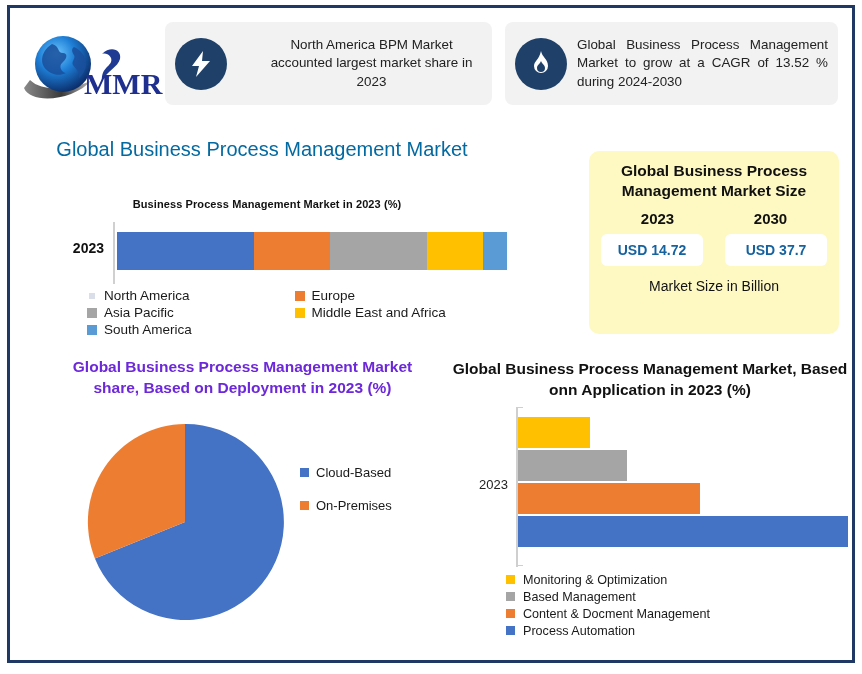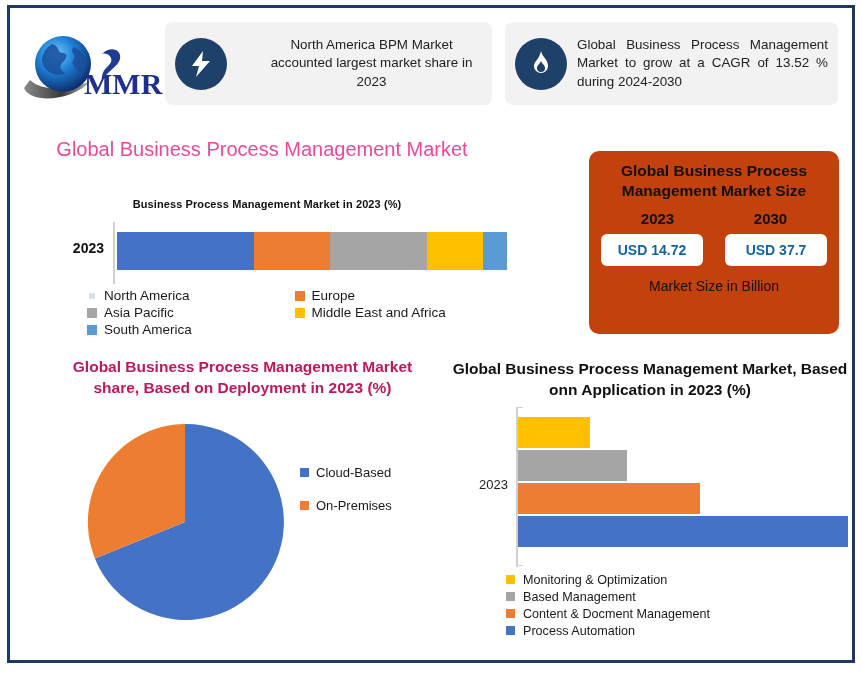--- a/index.html
+++ b/index.html
@@ -32,21 +32,21 @@
   }
   .hl-text{
     font-size:13.4px;line-height:1.38;color:#222;flex:1;
   }
   .hl-text.justified{text-align:justify;}
   .hl-text.centered{text-align:center;}
 
   
   .main-title{
     position:absolute;left:22px;top:128px;width:460px;
-    text-align:center;font-size:20px;line-height:1.32;font-weight:400;color:#ec4899;
+    text-align:center;font-size:20px;line-height:1.32;font-weight:400;color:#0369a1;
   }
 
   
   .stack-panel{position:absolute;left:22px;top:190px;width:470px;height:145px;}
   .stack-title{
     position:absolute;left:0;top:0;width:470px;text-align:center;
     font-size:11px;font-weight:bold;color:#111;letter-spacing:.1px;
   }
   .stack-plot{position:absolute;left:0;top:24px;width:470px;height:62px;}
   .stack-axis{position:absolute;left:81px;top:0;width:1.5px;height:62px;background:#d0d0d0;}
@@ -62,41 +62,41 @@
     position:absolute;left:55px;top:90px;width:415px;
     display:flex;flex-wrap:wrap;
   }
   .lg-item{display:flex;align-items:center;font-size:13.5px;color:#1a1a1a;margin-bottom:2px;}
   .lg-item.w50{width:50%;}
   .lg-sq{width:10px;height:10px;margin-right:7px;flex:0 0 10px;}
 
   
   .size-card{
     position:absolute;left:579px;top:143px;width:250px;height:183px;
-    background:#c2410c;border-radius:10px;box-sizing:border-box;padding:10px 12px 0 12px;
+    background:#fef9c3;border-radius:10px;box-sizing:border-box;padding:10px 12px 0 12px;
   }
   .size-title{
     text-align:center;font-size:15.5px;font-weight:bold;line-height:1.32;color:#111;
   }
   .size-years{display:flex;margin-top:8px;}
   .size-years > div{flex:1;text-align:center;font-size:15px;font-weight:bold;color:#111;}
   .size-pills{display:flex;margin-top:7px;gap:22px;}
   .pill{
     flex:1;background:#fff;border-radius:6px;height:32px;
     display:flex;align-items:center;justify-content:center;
     font-size:14px;font-weight:bold;color:#15629f;
   }
   .size-foot{text-align:center;margin-top:12px;font-size:14px;color:#111;}
   .size-foot b{font-weight:normal;}
 
   
   .pie-panel{position:absolute;left:60px;top:348px;width:360px;height:310px;}
   .pie-title{
     width:345px;text-align:center;font-size:15.5px;font-weight:bold;
-    line-height:1.38;color:#be185d;
+    line-height:1.38;color:#6d28d9;
   }
   .pie-area{position:relative;width:360px;height:230px;margin-top:8px;}
   .pie-legend{position:absolute;left:230px;top:58px;}
   .pie-legend .lg-item{margin-bottom:18px;font-size:13px;}
   .pie-legend .lg-sq{width:9px;height:9px;flex:0 0 9px;}
 
   
   .app-panel{position:absolute;left:440px;top:350px;width:400px;height:308px;}
   .app-title{
     width:400px;text-align:center;font-size:15.5px;font-weight:bold;

